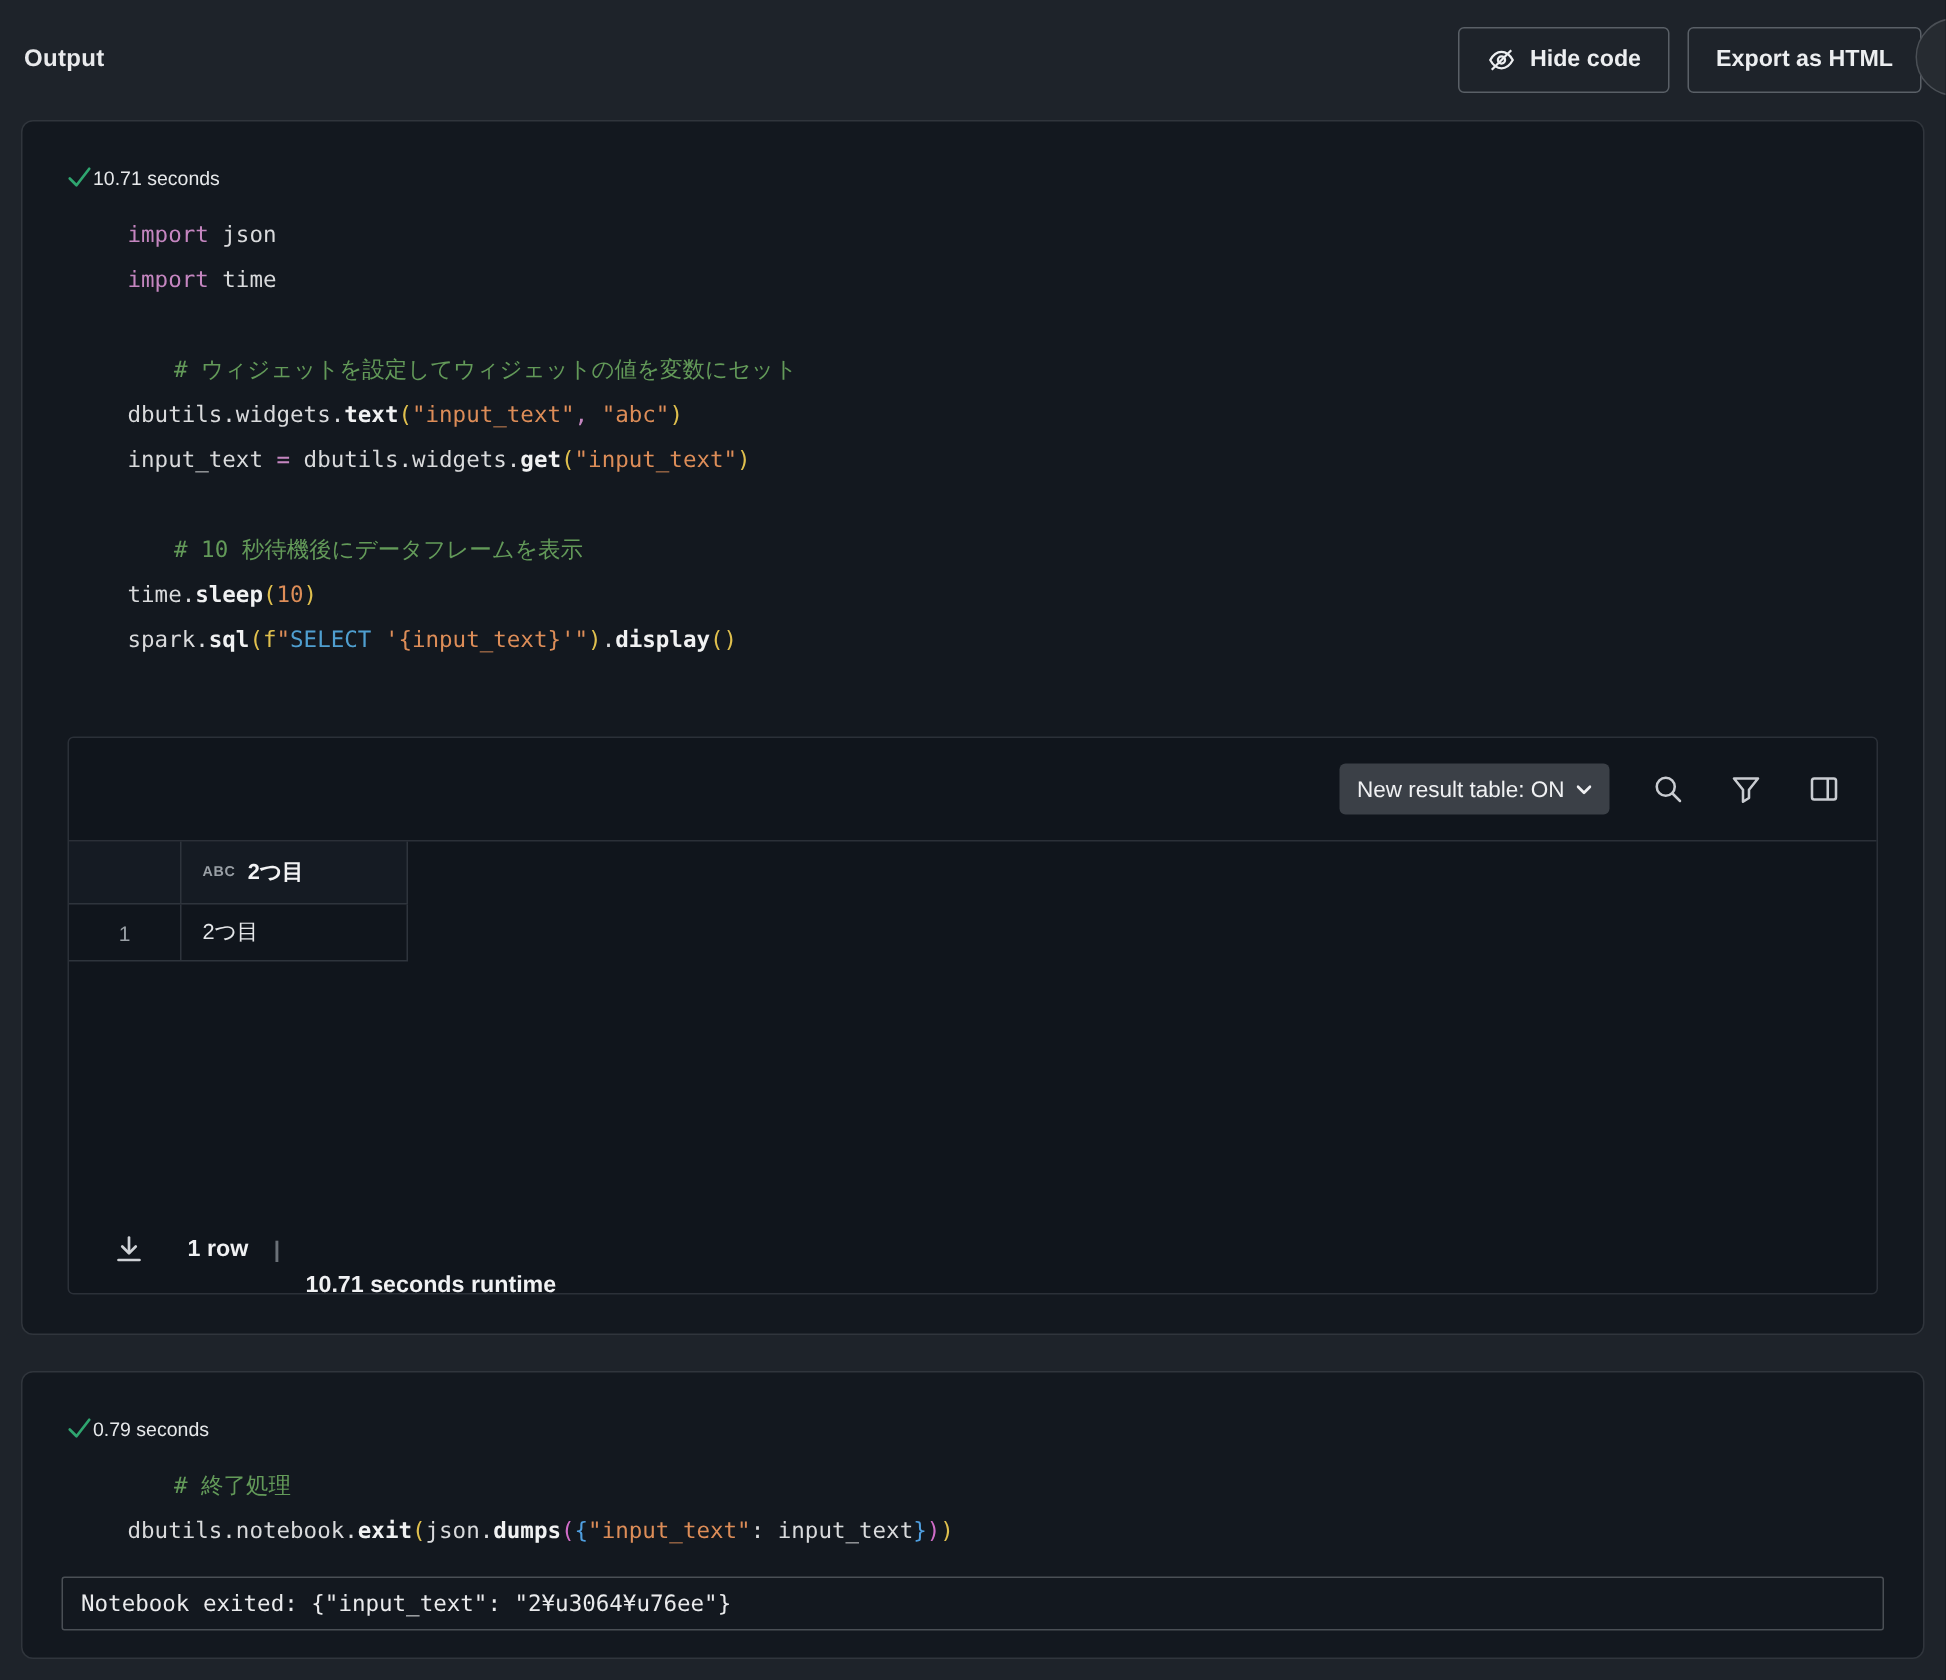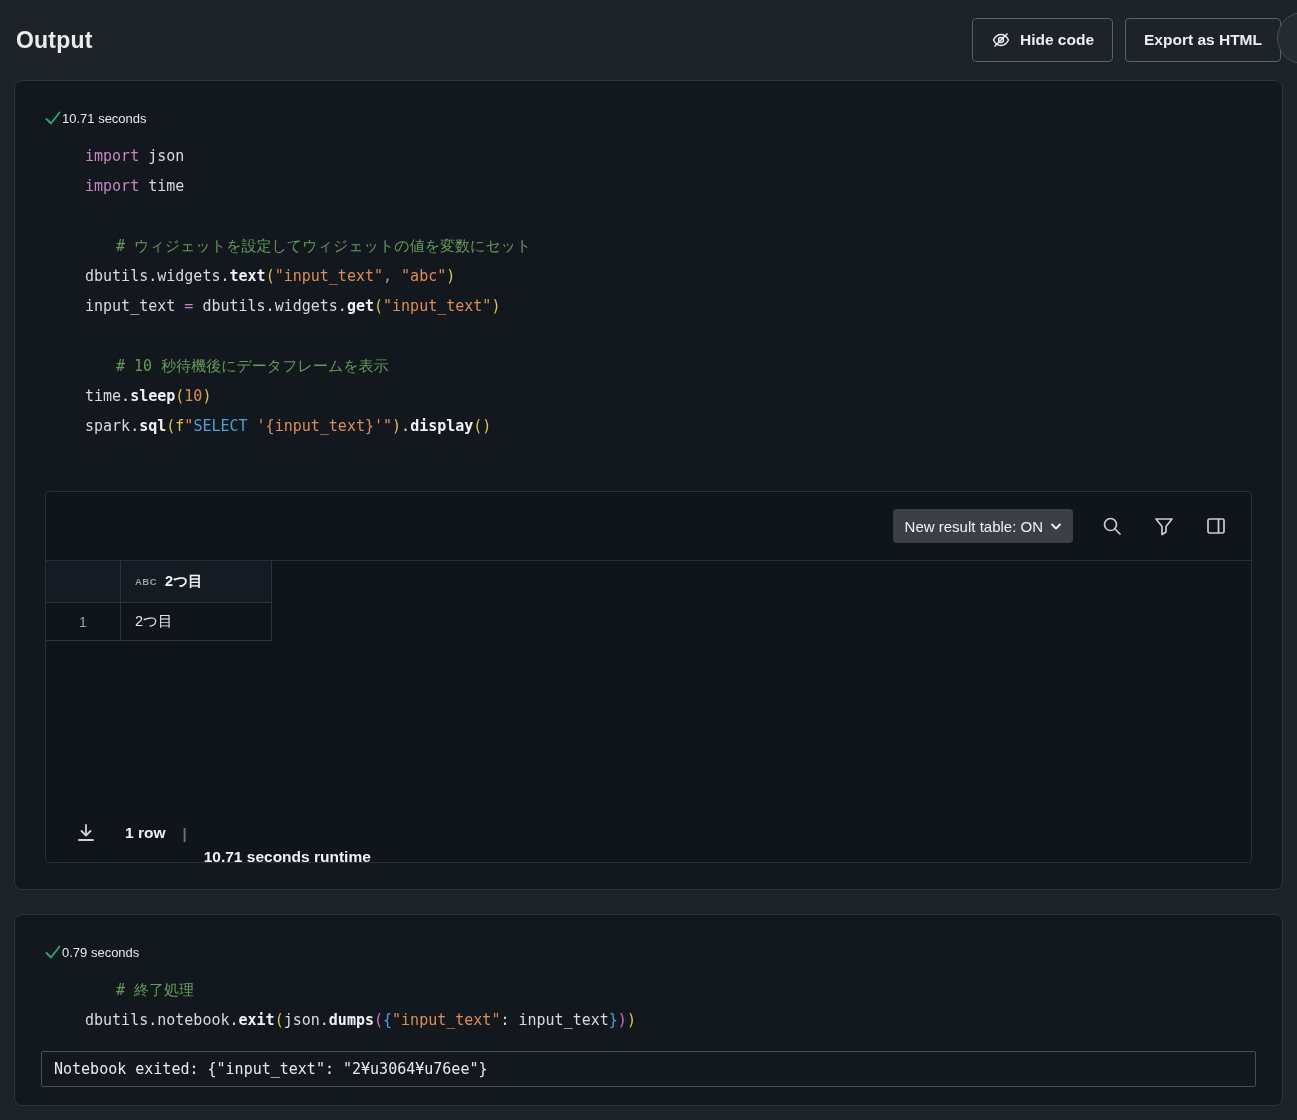--- a/index.html
+++ b/index.html
@@ -9,21 +9,21 @@
     font-family: "Liberation Sans", sans-serif;
     color: #e9eaec;
     position: relative;
   }
 
   
   .page-header {
     display: flex; align-items: center;
     height: 80px; padding: 0 16px;
   }
-  .page-title { font-size: 23px; font-weight: 700; letter-spacing: .2px; }
+  .page-title { font-size: 16px; font-weight: 700; letter-spacing: .2px; }
   .header-actions { margin-left: auto; display: flex; gap: 12px; align-items: center; }
   .btn {
     display: flex; align-items: center; gap: 9px;
     height: 44px; padding: 0 18px;
     background: #1e232a; border: 1px solid #5a6067; border-radius: 4px;
     color: #eceef0; font-size: 15.5px; font-weight: 600; cursor: pointer;
     font-family: "Liberation Sans", sans-serif;
   }
   .partial-circle {
     position: absolute; top: 12px; right: -32px;

